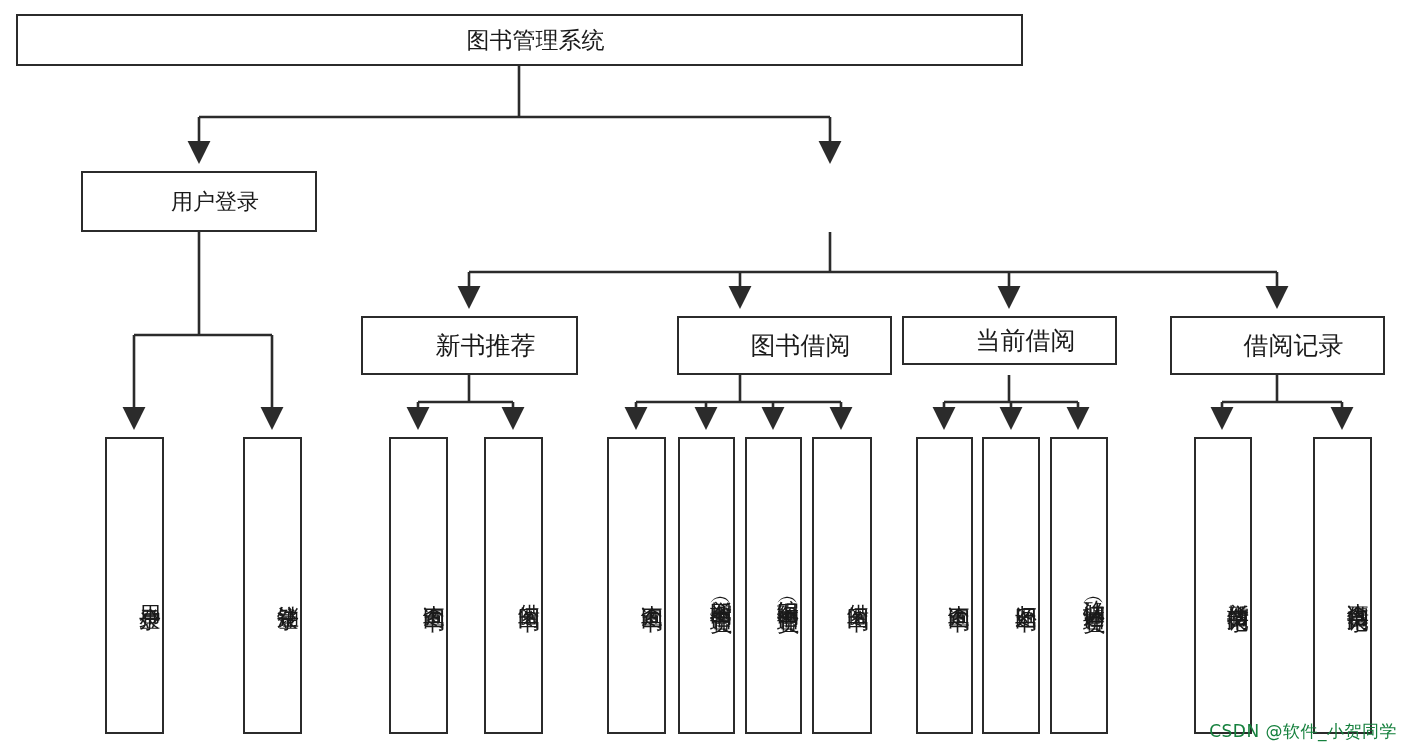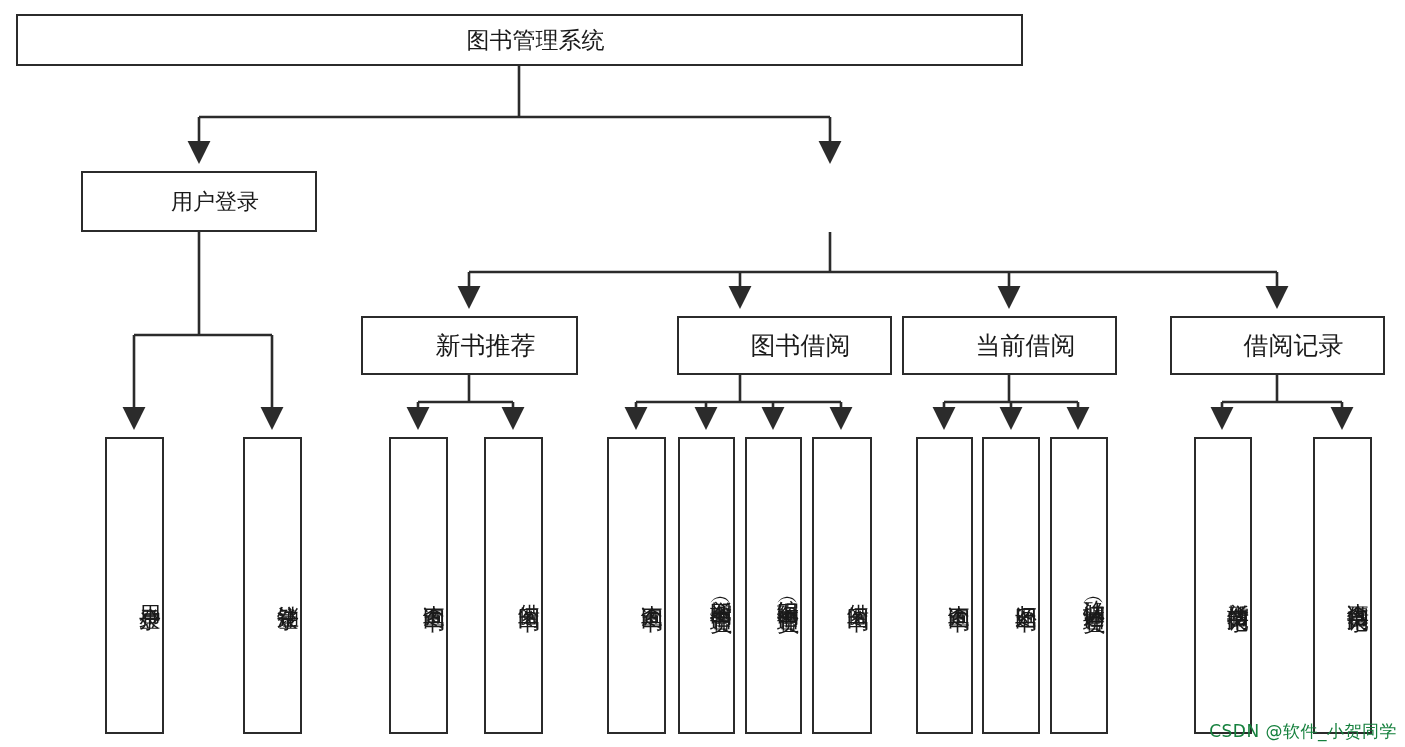--- a/index.html
+++ b/index.html
@@ -140,21 +140,21 @@
   <div class="node level1" style="left:81px; top:171px; width:236px; height:61px;">
     <span class="node-label">用户登录</span>
   </div>
 
   <div class="node level2" style="left:361px; top:316px; width:217px; height:59px;">
     <span class="node-label">新书推荐</span>
   </div>
   <div class="node level2" style="left:633px; top:316px; width:215px; height:59px;margin-left:44px;">
     <span class="node-label">图书借阅</span>
   </div>
-  <div class="node level2" style="left:902px; top:316px; width:215px; height:59px;">
+  <div class="node level2" style="left:902px; top:316px; width:215px; height:49px;">
     <span class="node-label">当前借阅</span>
   </div>
   <div class="node level2" style="left:1170px; top:316px; width:215px; height:59px;">
     <span class="node-label">借阅记录</span>
   </div>
 
   <div class="node leaf" style="left:105px; top:437px; width:59px; height:297px;">
     <span class="node-label">用户登录</span>
   </div>
   <div class="node leaf" style="left:243px; top:437px; width:59px; height:297px;">

